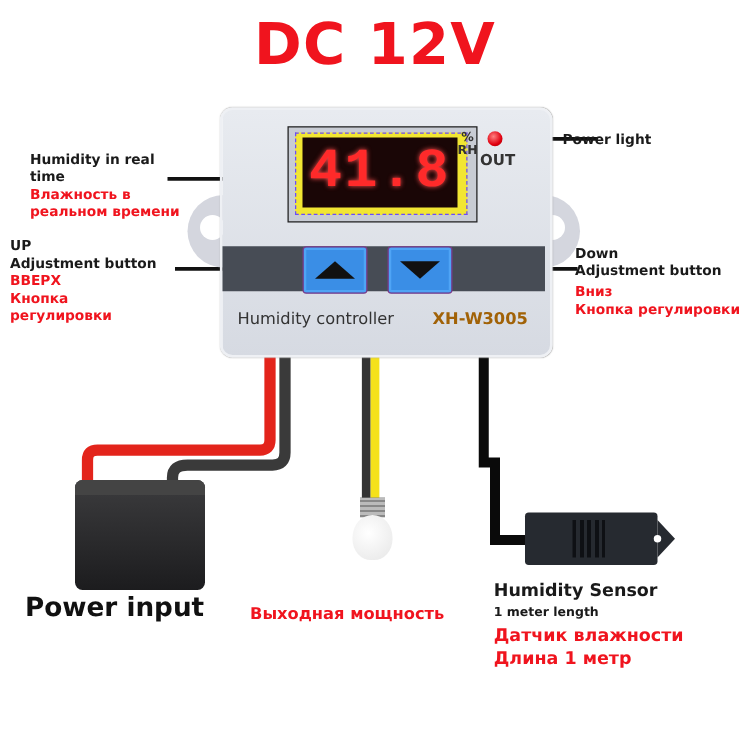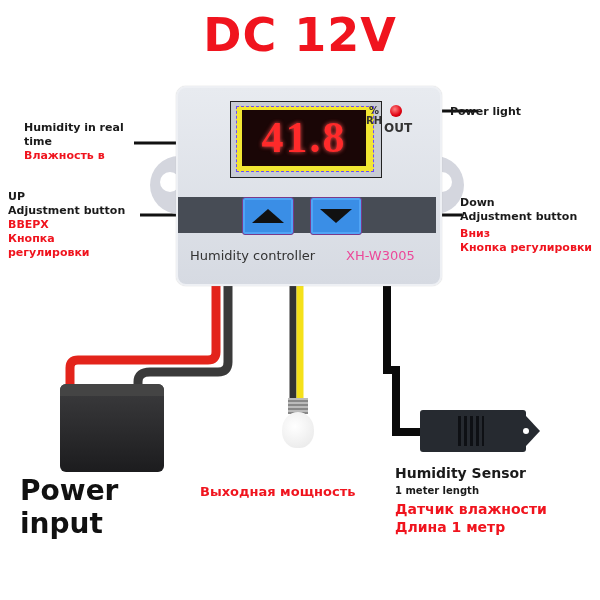--- a/index.html
+++ b/index.html
@@ -2,40 +2,40 @@
 <html><head>
 <meta charset="utf-8">
 <style>
   html, body { margin:0; padding:0; background:#ffffff; }
   body { width:600px; height:600px; position:relative; overflow:hidden; font-family:"DejaVu Sans", sans-serif; }
   .abs { position:absolute; }
   .title { left:0; top:8px; width:600px; text-align:center; color:#f0141e; font-weight:bold; font-size:46px; font-family:"DejaVu Sans", sans-serif; letter-spacing:1px; }
   .lbl-en { color:#1a1a1a; font-weight:bold; font-size:11px; line-height:14px; }
   .lbl-ru { color:#f0141e; font-weight:bold; font-size:11px; line-height:14px; }
   .center { text-align:left; }
-  .big-en { color:#111; font-weight:bold; font-size:28px; }
+  .big-en { color:#111; font-weight:bold; font-size:21px; }
   .big-ru { color:#f0141e; font-weight:bold; font-size:13px; }
 
   
   .ear { width:58px; height:58px; border-radius:50%; background:#d4d6de; }
   .ear-hole { width:20px; height:20px; border-radius:50%; background:#fff; }
   .body { left:176px; top:86px; width:262px; height:196px; background:linear-gradient(#e8ebf0,#d6dae2); border-radius:10px; border:2px solid #eef0f4; box-shadow:0 0 1px #aaa; }
   .disp-frame { left:230px; top:101px; width:150px; height:75px; border:1px solid #222; background:#c8ccd4; }
   .disp-yellow { left:236px; top:106px; width:136px; height:64px; background:#f2e633; border:1px dashed #6a4bff; }
   .disp-black { left:242px; top:110px; width:124px; height:56px; background:#1a0606; }
-  .digits { left:242px; top:110px; width:124px; height:56px; color:#ff2a2a; font-family:Liberation Serif, serif; font-size:44px; line-height:56px; text-align:center; font-weight:bold; letter-spacing:2px; text-shadow:0 0 4px #ff5050; }
+  .digits { left:242px; top:110px; width:124px; height:56px; color:#ff2a2a; font-family:Liberation Mono, monospace; font-size:44px; line-height:56px; text-align:center; font-weight:bold; letter-spacing:2px; text-shadow:0 0 4px #ff5050; }
   .rh { left:383px; top:106px; font-size:10px; font-weight:bold; color:#333; line-height:10px; text-align:center; }
   .led { left:390px; top:105px; width:12px; height:12px; border-radius:50%; background:radial-gradient(circle at 40% 35%, #ff8080, #e00010 60%, #900); }
   .out { left:384px; top:121px; font-size:12px; font-weight:bold; color:#333; }
   .btn-strip { left:178px; top:197px; width:258px; height:36px; background:#474c55; }
   .btn { width:50px; height:36px; background:#3a8ee6; border:1px solid #7a3a8a; border-radius:3px; top:197px; box-shadow:inset 0 0 0 2px #4fa4f5; }
   .tri-up { width:0; height:0; border-left:16px solid transparent; border-right:16px solid transparent; border-bottom:14px solid #111; margin:11px auto 0; }
   .tri-dn { width:0; height:0; border-left:16px solid transparent; border-right:16px solid transparent; border-top:14px solid #111; margin:11px auto 0; }
   .dev-name { left:190px; top:248px; font-size:13px; color:#333; }
-  .dev-model { left:346px; top:248px; font-size:13px; color:#ec4899; }
+  .dev-model { left:346px; top:248px; font-size:13px; color:#a16207;font-weight:bold; }
 
   
   .w { position:absolute; }
 </style>
 </head>
 <body>
 
 <div class="abs title">DC 12V</div>
 
 <svg class="w" style="left:0;top:0" width="600" height="600">
@@ -92,20 +92,21 @@
 
 <div class="abs" style="left:420px;top:410px;width:106px;height:42px;background:#262a30;border-radius:3px">
   <div style="position:absolute;left:38px;top:6px;width:26px;height:30px;background:repeating-linear-gradient(90deg,#0e1014 0 3px,transparent 3px 6px)"></div>
   <div style="position:absolute;right:-14px;top:6px;width:0;height:0;border-top:15px solid transparent;border-bottom:15px solid transparent;border-left:14px solid #262a30"></div>
 </div>
 <div class="abs" style="left:523px;top:428px;width:6px;height:6px;border-radius:50%;background:#fff"></div>
 
 <div class="abs center" style="left:24px;top:121px;width:130px">
   <div class="lbl-en">Humidity in real time</div>
   <div class="lbl-ru">Влажность в</div>
+  <div class="lbl-ru">реальном времени</div>
 </div>
 
 <div class="abs center" style="left:430px;top:105px;width:170px">
   <div class="lbl-en" style="padding-left:20px">Power light</div>
 </div>
 
 <div class="abs center" style="left:8px;top:190px;width:130px">
   <div class="lbl-en">UP</div>
   <div class="lbl-en">Adjustment button</div>
   <div class="lbl-ru">ВВЕРХ</div>

